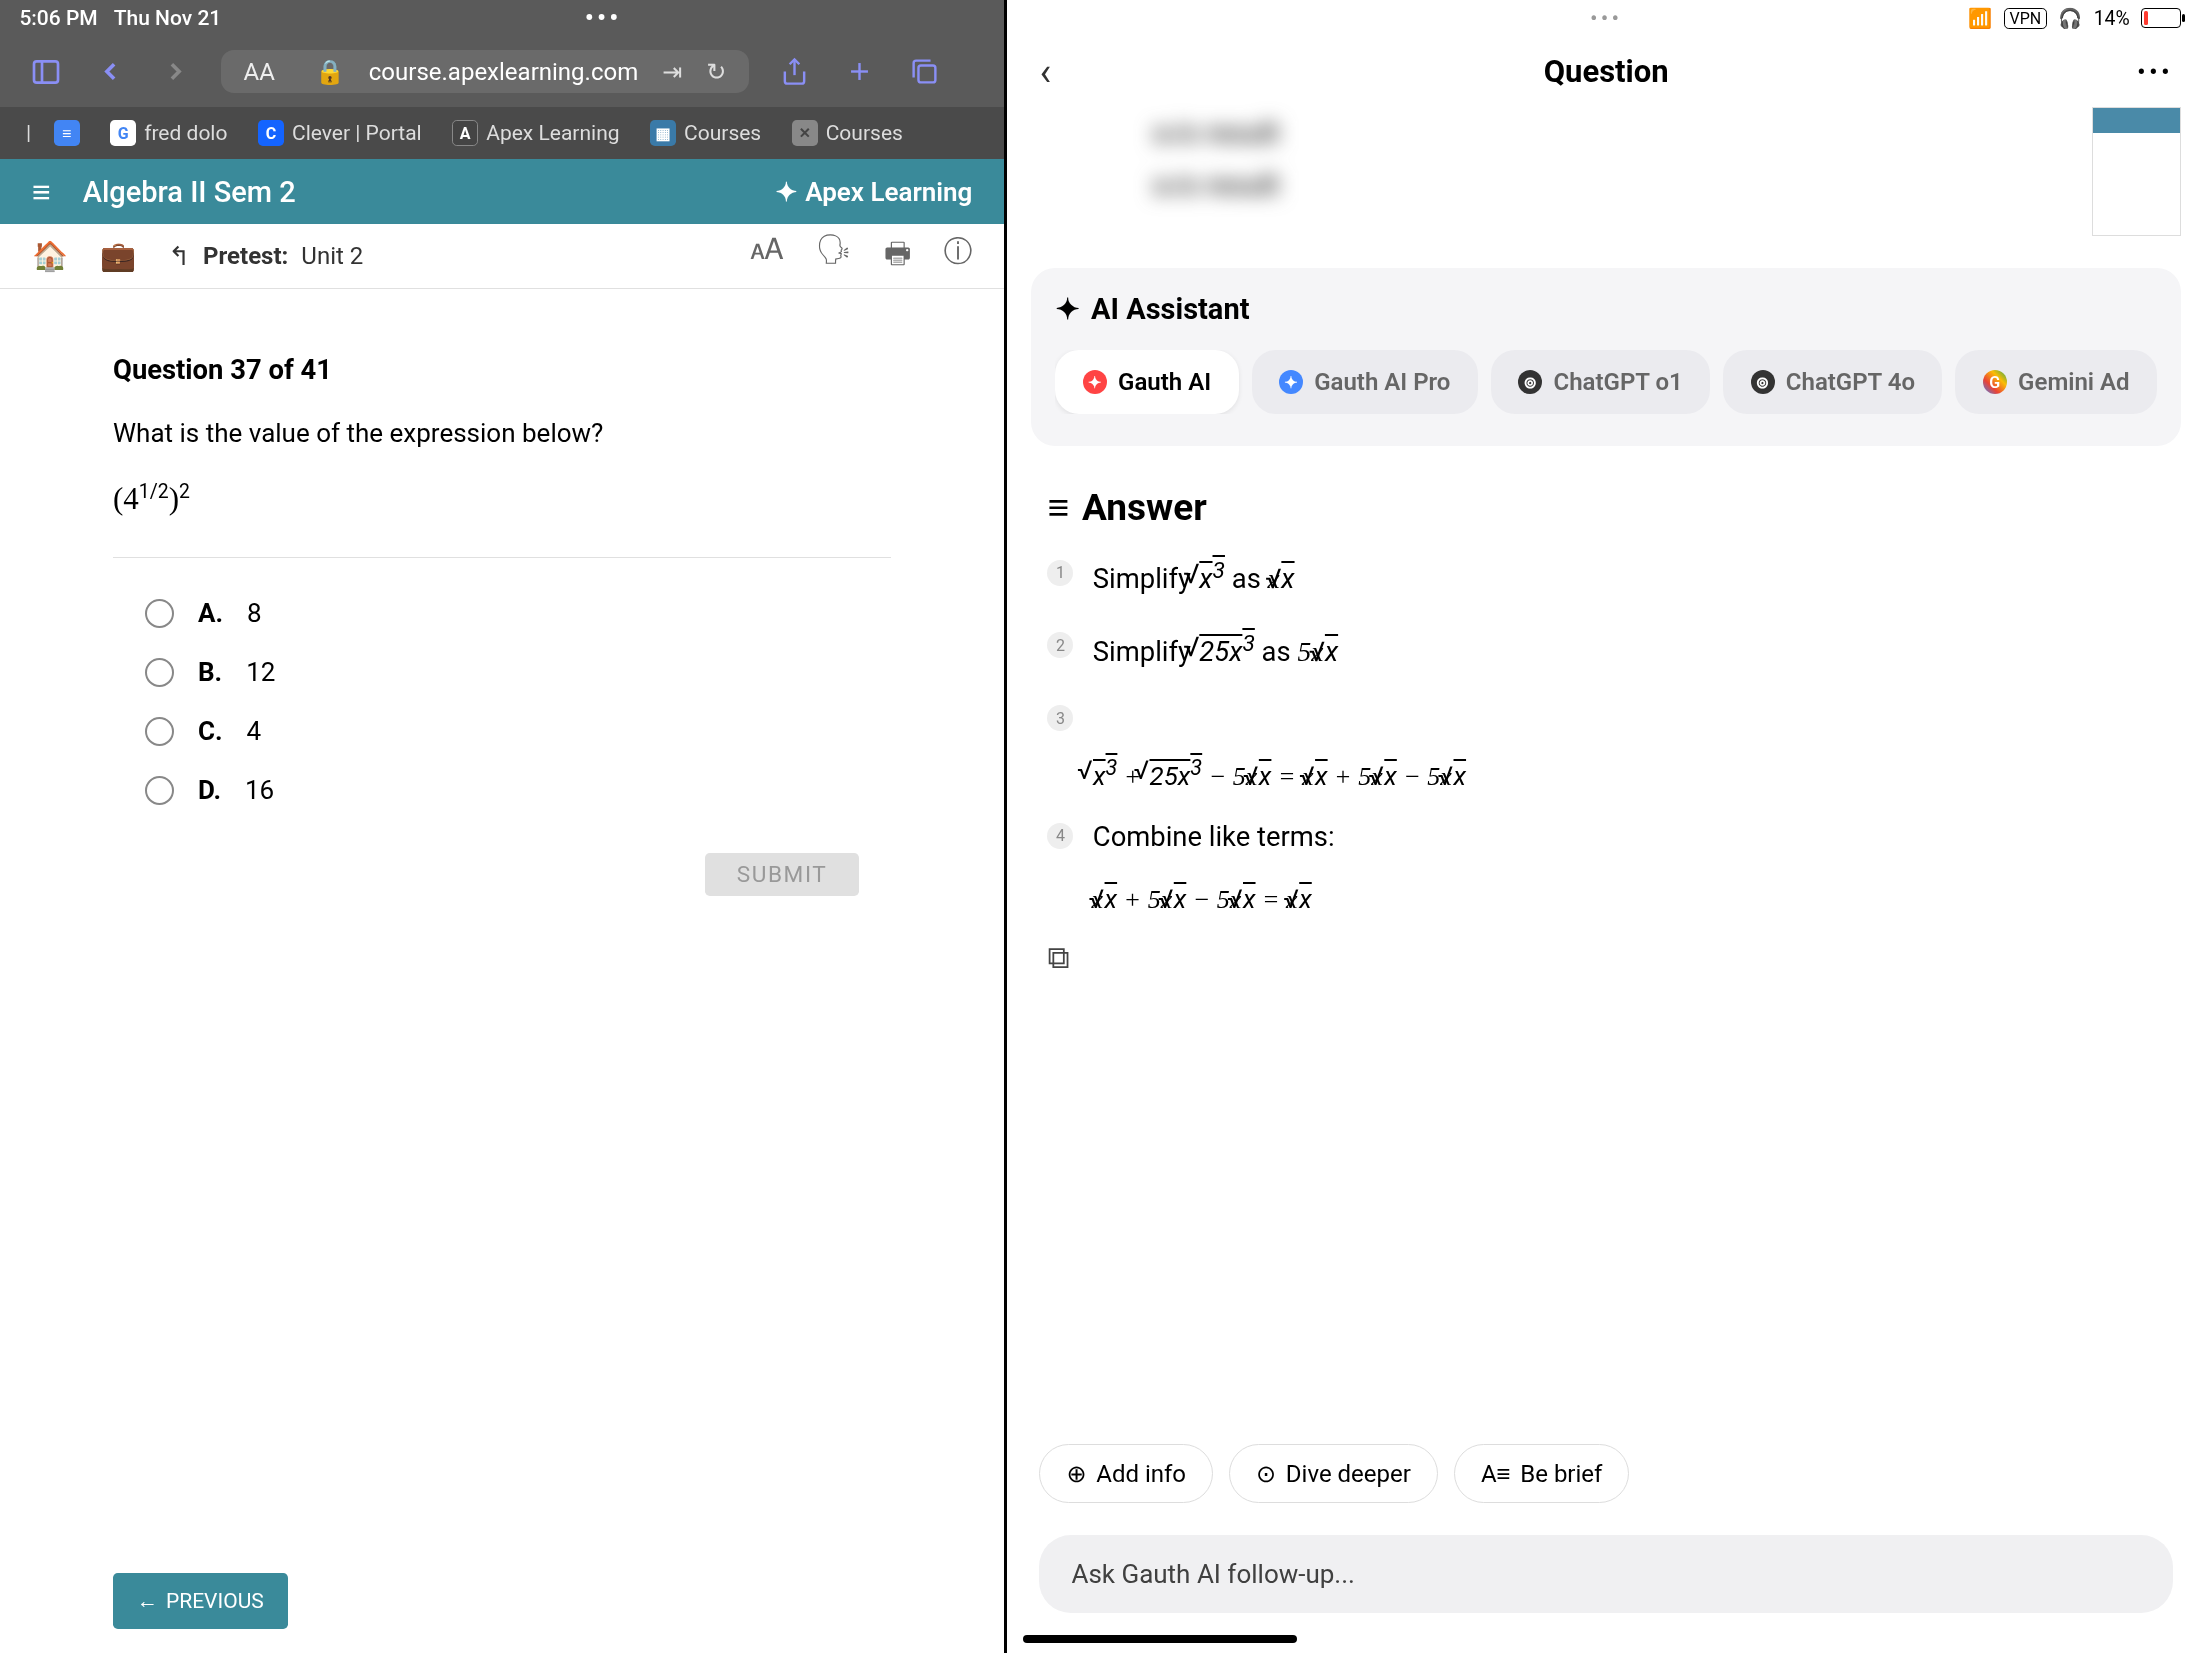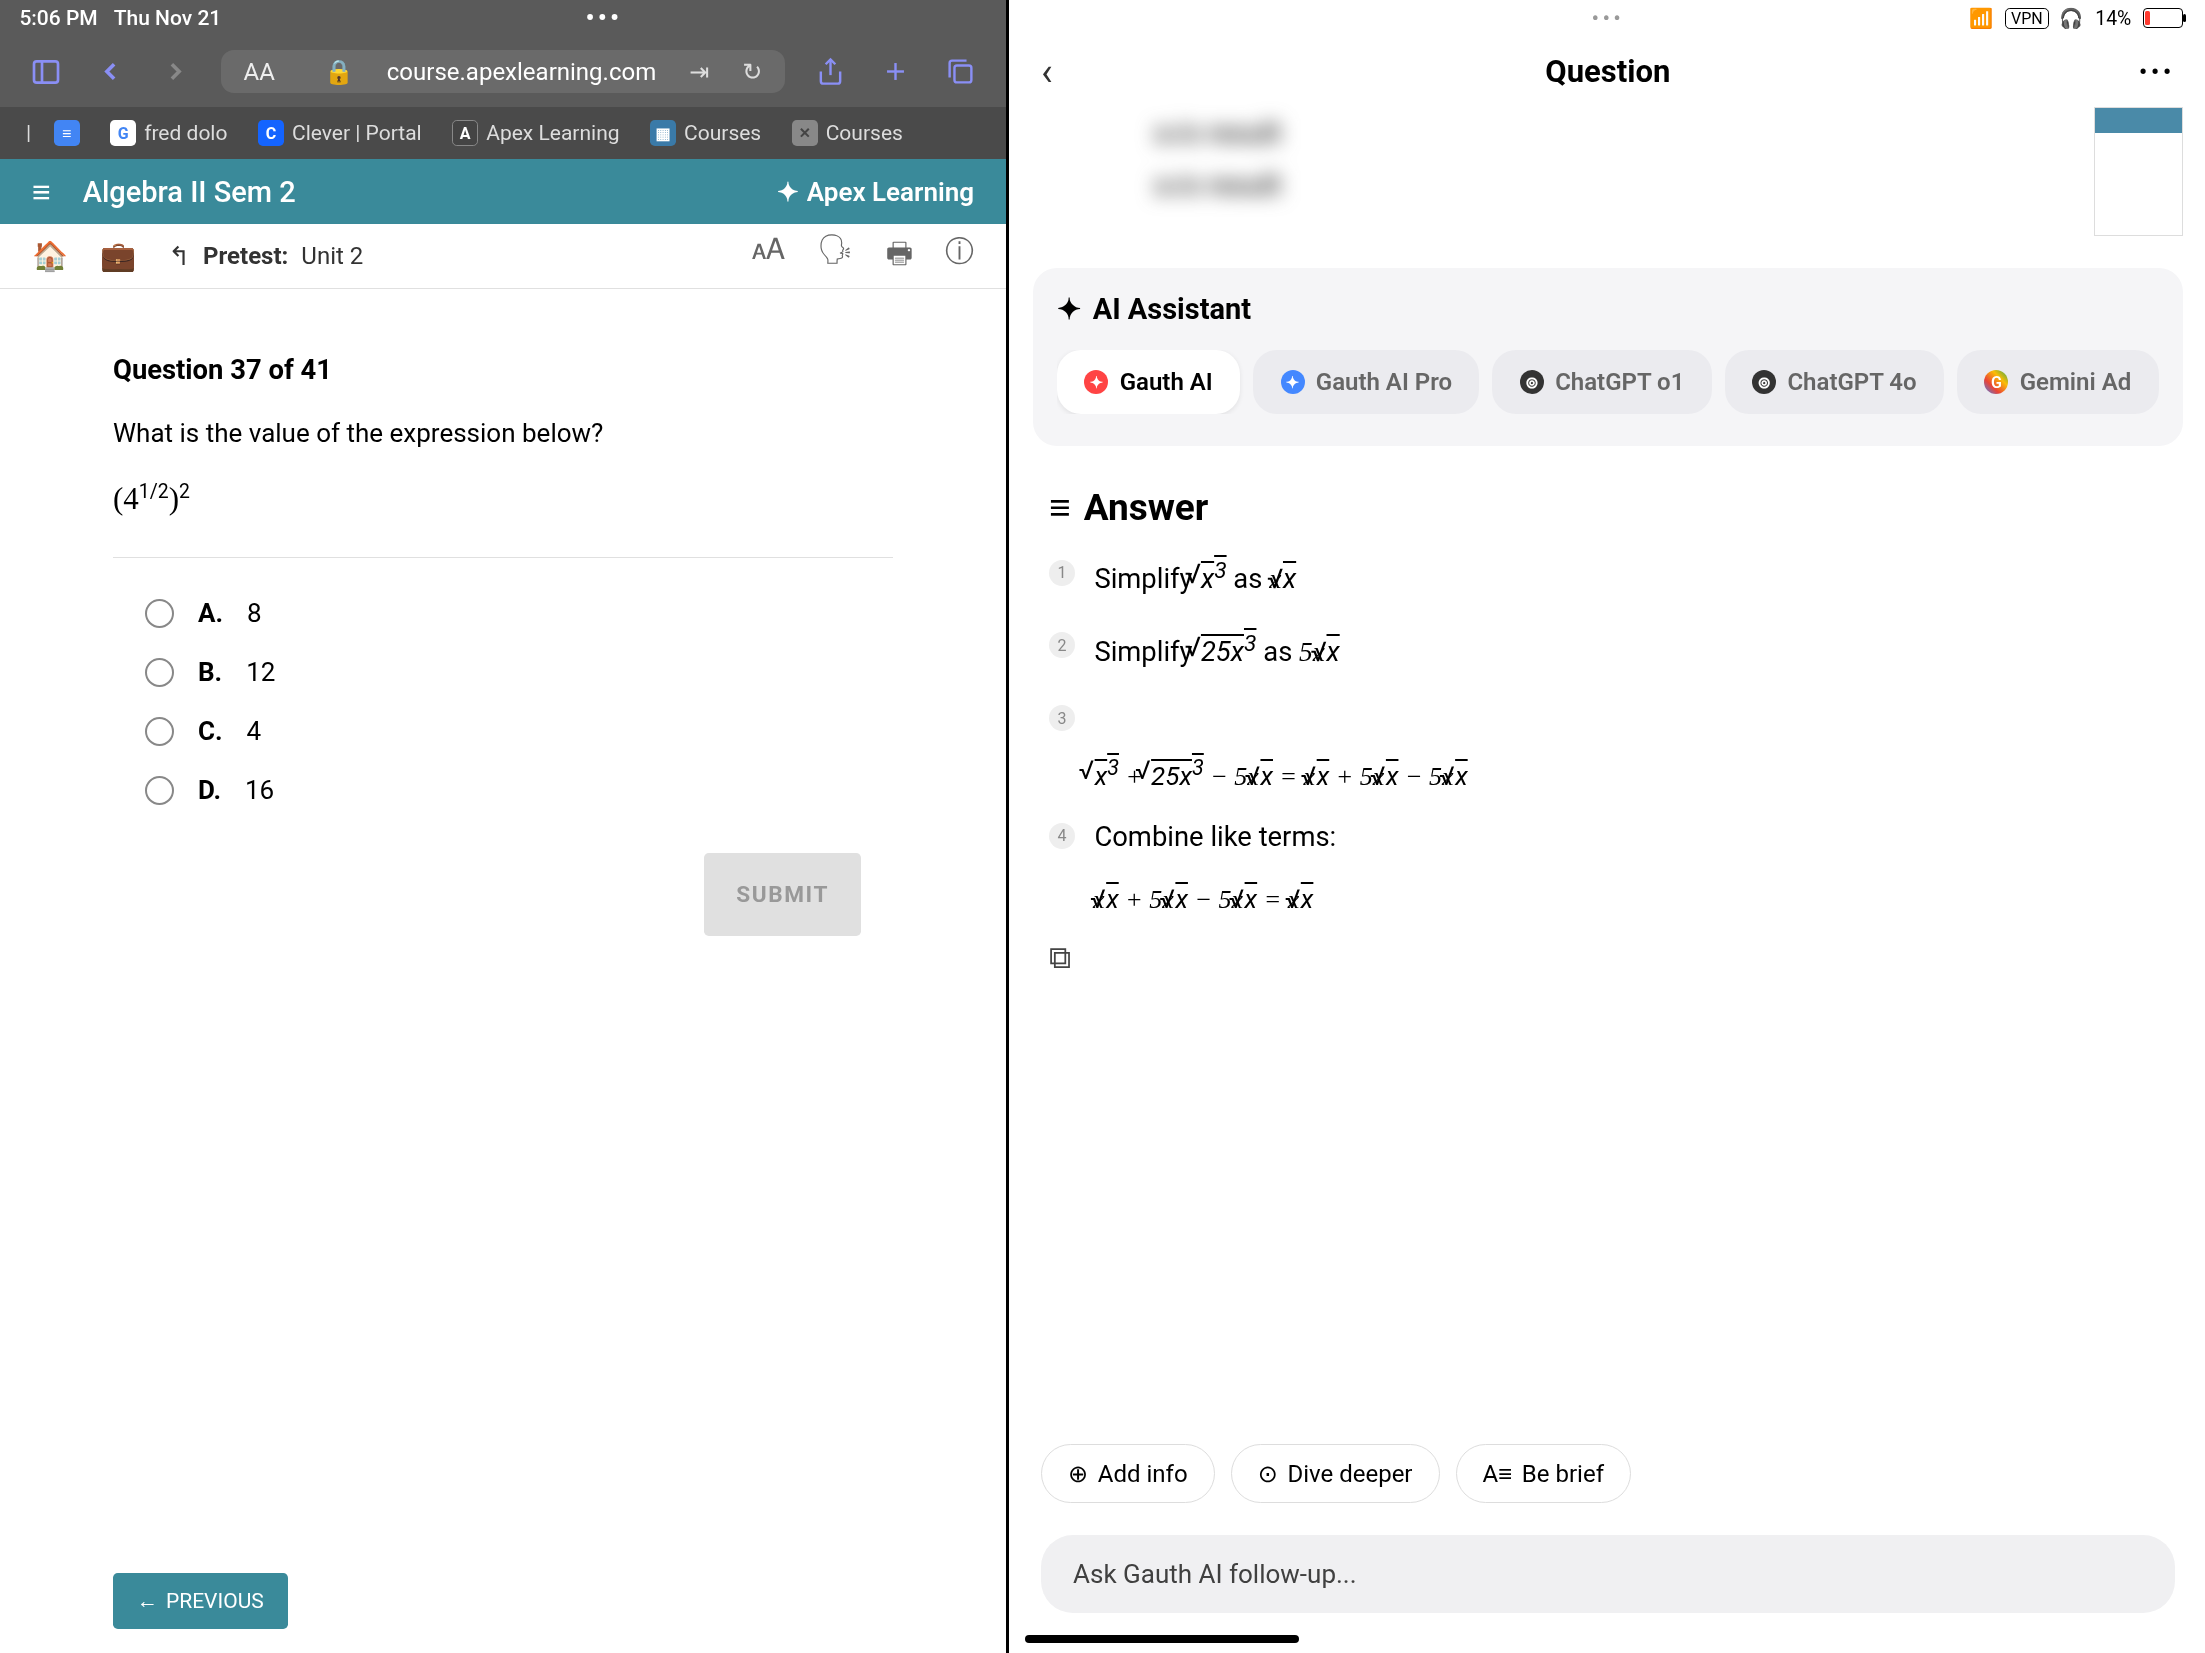--- a/index.html
+++ b/index.html
@@ -8,21 +8,21 @@
 .right-pane { flex: 1; height: 100%; display: flex; flex-direction: column; background: #fff; border-left: 3.2px solid #000; position: relative; }
 
 
 .status-bar { height: 36px; background: #5a5a5a; color: #fff; display: flex; align-items: center; padding: 0 19.4px; font-size: 21px; font-weight: 500; }
 .status-bar .dots { margin-left: auto; margin-right: auto; font-size: 26px; letter-spacing: 3.2px; }
 
 
 .browser-chrome { height: 71px; background: #5a5a5a; display: flex; align-items: center; padding: 0 26px; gap: 26px; }
 .chrome-btn { width: 39px; height: 39px; display: flex; align-items: center; justify-content: center; color: #8a8ff5; }
 .chrome-btn.disabled { color: #888; }
-.url-bar { flex: 0 0 517px; height: 43px; background: #6a6a6a; border-radius: 13px; display: flex; align-items: center; padding: 0 22.6px; gap: 33px; color: #ddd; font-size: 24px; }
+.url-bar { flex: 0 0 517px; height: 43px; background: #6a6a6a; border-radius: 13px; display: flex; align-items: center; padding: 0 22.6px; gap: 24px; color: #ddd; font-size: 24px; }
 .url-text { color: #fff; }
 .aa-btn { color: #eee; font-size: 24px; margin-right: 16px; }
 
 
 .bookmarks-bar { height: 52px; background: #4a4a4a; display: flex; align-items: center; padding: 0 26px; gap: 14.5px; }
 .bookmark-item { display: flex; align-items: center; gap: 8px; color: #ddd; font-size: 21px; padding: 4.8px 8px; }
 .bookmark-icon { width: 26px; height: 26px; border-radius: 4.8px; display: flex; align-items: center; justify-content: center; font-size: 16px; font-weight: bold; }
 .bk-blue { background: #4285f4; color: #fff; }
 .bk-google { background: #fff; color: #4285f4; }
 .bk-clever { background: #1464ff; color: #fff; }
@@ -48,21 +48,21 @@
 .question-content { flex: 1; background: #fff; padding: 65px 113px; }
 .question-number { font-size: 27.4px; font-weight: 700; margin-bottom: 32px; }
 .question-text { font-size: 26px; margin-bottom: 32px; }
 .expression { font-size: 31px; font-family: 'Times New Roman', serif; margin-bottom: 40px; padding-bottom: 40px; border-bottom: 1.6px solid #e0e0e0; }
 .expression sup { font-size: 19.4px; }
 .options { padding-left: 32px; }
 .option { display: flex; align-items: center; gap: 24px; margin-bottom: 29px; font-size: 26px; }
 .radio { width: 29px; height: 29px; border: 2.4px solid #888; border-radius: 50%; }
 .option-label { font-weight: 700; }
 .submit-wrap { display: flex; justify-content: flex-end; padding-right: 32px; margin-top: 48px; }
-.submit-btn { background: #e0e0e0; color: #999; padding: 28px 32px; font-size: 22.6px; font-weight: 700; border-radius: 4.8px; border: none; letter-spacing: 1.6px; }
+.submit-btn { background: #e0e0e0; color: #999; padding: 8px 32px; font-size: 22.6px; font-weight: 400; border-radius: 4.8px; border: none; letter-spacing: 1.6px; }
 
 
 .footer { padding: 24px 113px; background: #fff; }
 .prev-btn { background: #3a8a9a; color: #fff; padding: 16px 24px; font-size: 21px; border: none; border-radius: 4.8px; display: flex; align-items: center; gap: 8px; }
 
 
 .right-status { height: 36px; display: flex; align-items: center; justify-content: flex-end; padding: 0 24px; font-size: 19.4px; gap: 11.3px; }
 .right-status .dots-right { position: absolute; left: 50%; transform: translateX(-50%); font-size: 22.6px; color: #999; letter-spacing: 3.2px; }
 .right-header { height: 71px; display: flex; align-items: center; padding: 0 32px; }
 .back-arrow { font-size: 39px; color: #333; }

